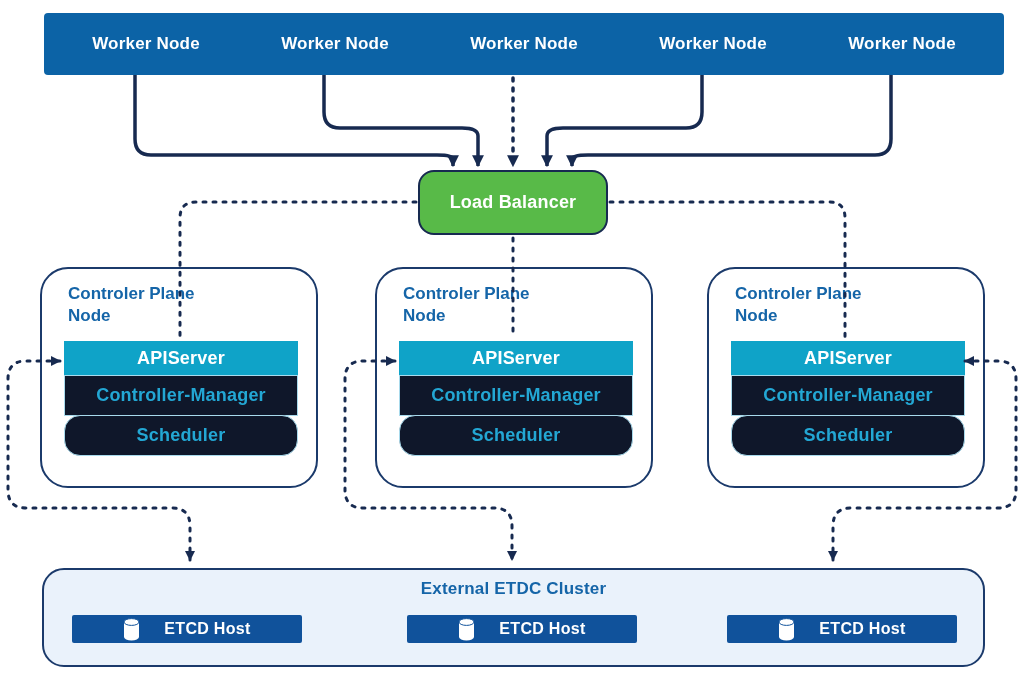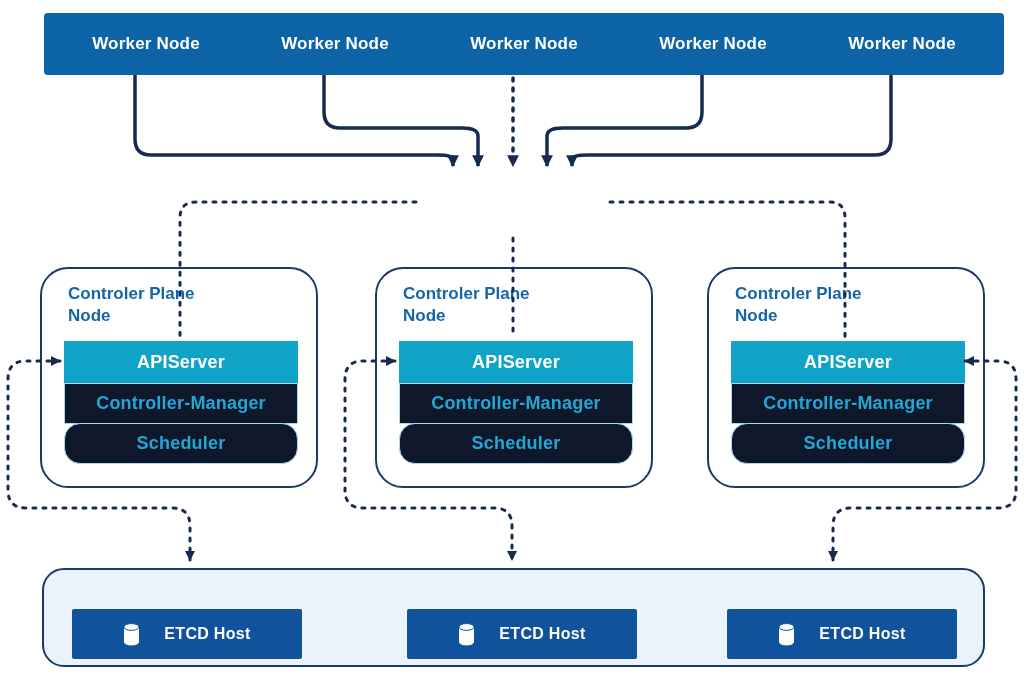--- a/index.html
+++ b/index.html
@@ -28,34 +28,34 @@
   }
   .cpn-title{
     position:absolute;left:26px;top:14px;width:130px;
     color:#1565A8;font-weight:bold;font-size:17px;line-height:1.3;
   }
   .stack{position:absolute;left:22px;top:72px;width:234px;}
   .row{
     box-sizing:border-box;width:234px;display:flex;align-items:center;justify-content:center;
     font-weight:bold;font-size:18px;letter-spacing:.2px;
   }
-  .row.api{height:42px;background:#0FA3C8;color:#ffffff;text-align:center;}
+  .row.api{height:34px;background:#0FA3C8;color:#ffffff;text-align:center;}
   .row.sub{height:41px;background:#0f172a;color:#23A7D4;border:1px solid #A8DAEC;}
   .row.sub + .row.sub{margin-top:-1px;border-radius:16px;}
   
   .cluster{
     left:42px;top:568px;width:943px;height:99px;background:#EAF2FB;
     border:2px solid #1B3A6B;border-radius:22px;
   }
   .cluster-title{
     position:absolute;left:0;right:0;top:9px;text-align:center;
     color:#1565A8;font-weight:bold;font-size:17px;letter-spacing:.2px;
   }
   .host{
-    position:absolute;top:39px;width:230px;height:50px;background:#10529B;
+    position:absolute;top:45px;width:230px;height:28px;background:#10529B;
     display:flex;align-items:center;justify-content:center;gap:24px;
     color:#ffffff;font-weight:bold;font-size:16px;letter-spacing:.3px;border-radius:2px;
   }
   .db-icon{width:17px;height:23px;flex:0 0 auto;}
   
   #wires{position:absolute;left:0;top:0;width:1024px;height:679px;pointer-events:none;}
 </style>
 </head>
 <body>
 
@@ -70,20 +70,23 @@
   <div class="box worker" style="left:422px">
     <span>Worker Node</span>
   </div>
   <div class="box worker" style="left:611px">
     <span>Worker Node</span>
   </div>
   <div class="box worker" style="left:800px">
     <span>Worker Node</span>
   </div>
 
+  <div class="box lb">
+    <span>Load Balancer</span>
+  </div>
 
   <div class="box cpn" style="left:40px">
     <div class="cpn-title">Controler Plane Node</div>
     <div class="stack">
       <div class="row api">APIServer</div>
       <div class="row sub">Controller-Manager</div>
       <div class="row sub">Scheduler</div>
     </div>
   </div>
 
@@ -99,20 +102,21 @@
   <div class="box cpn" style="left:707px">
     <div class="cpn-title">Controler Plane Node</div>
     <div class="stack">
       <div class="row api">APIServer</div>
       <div class="row sub">Controller-Manager</div>
       <div class="row sub">Scheduler</div>
     </div>
   </div>
 
   <div class="box cluster">
+    <div class="cluster-title">External ETDC Cluster</div>
 
     <div class="host" style="left:28px">
       <svg class="db-icon" viewBox="0 0 17 23">
         <path fill="#ffffff" d="M1 4 v15 a7.5 3.4 0 0 0 15 0 V4 Z"></path>
         <ellipse cx="8.5" cy="4" rx="7.5" ry="3.4" fill="#ffffff" stroke="#10529B" stroke-width="1"></ellipse>
       </svg>
       <span>ETCD Host</span>
     </div>
 
     <div class="host" style="left:363px">

